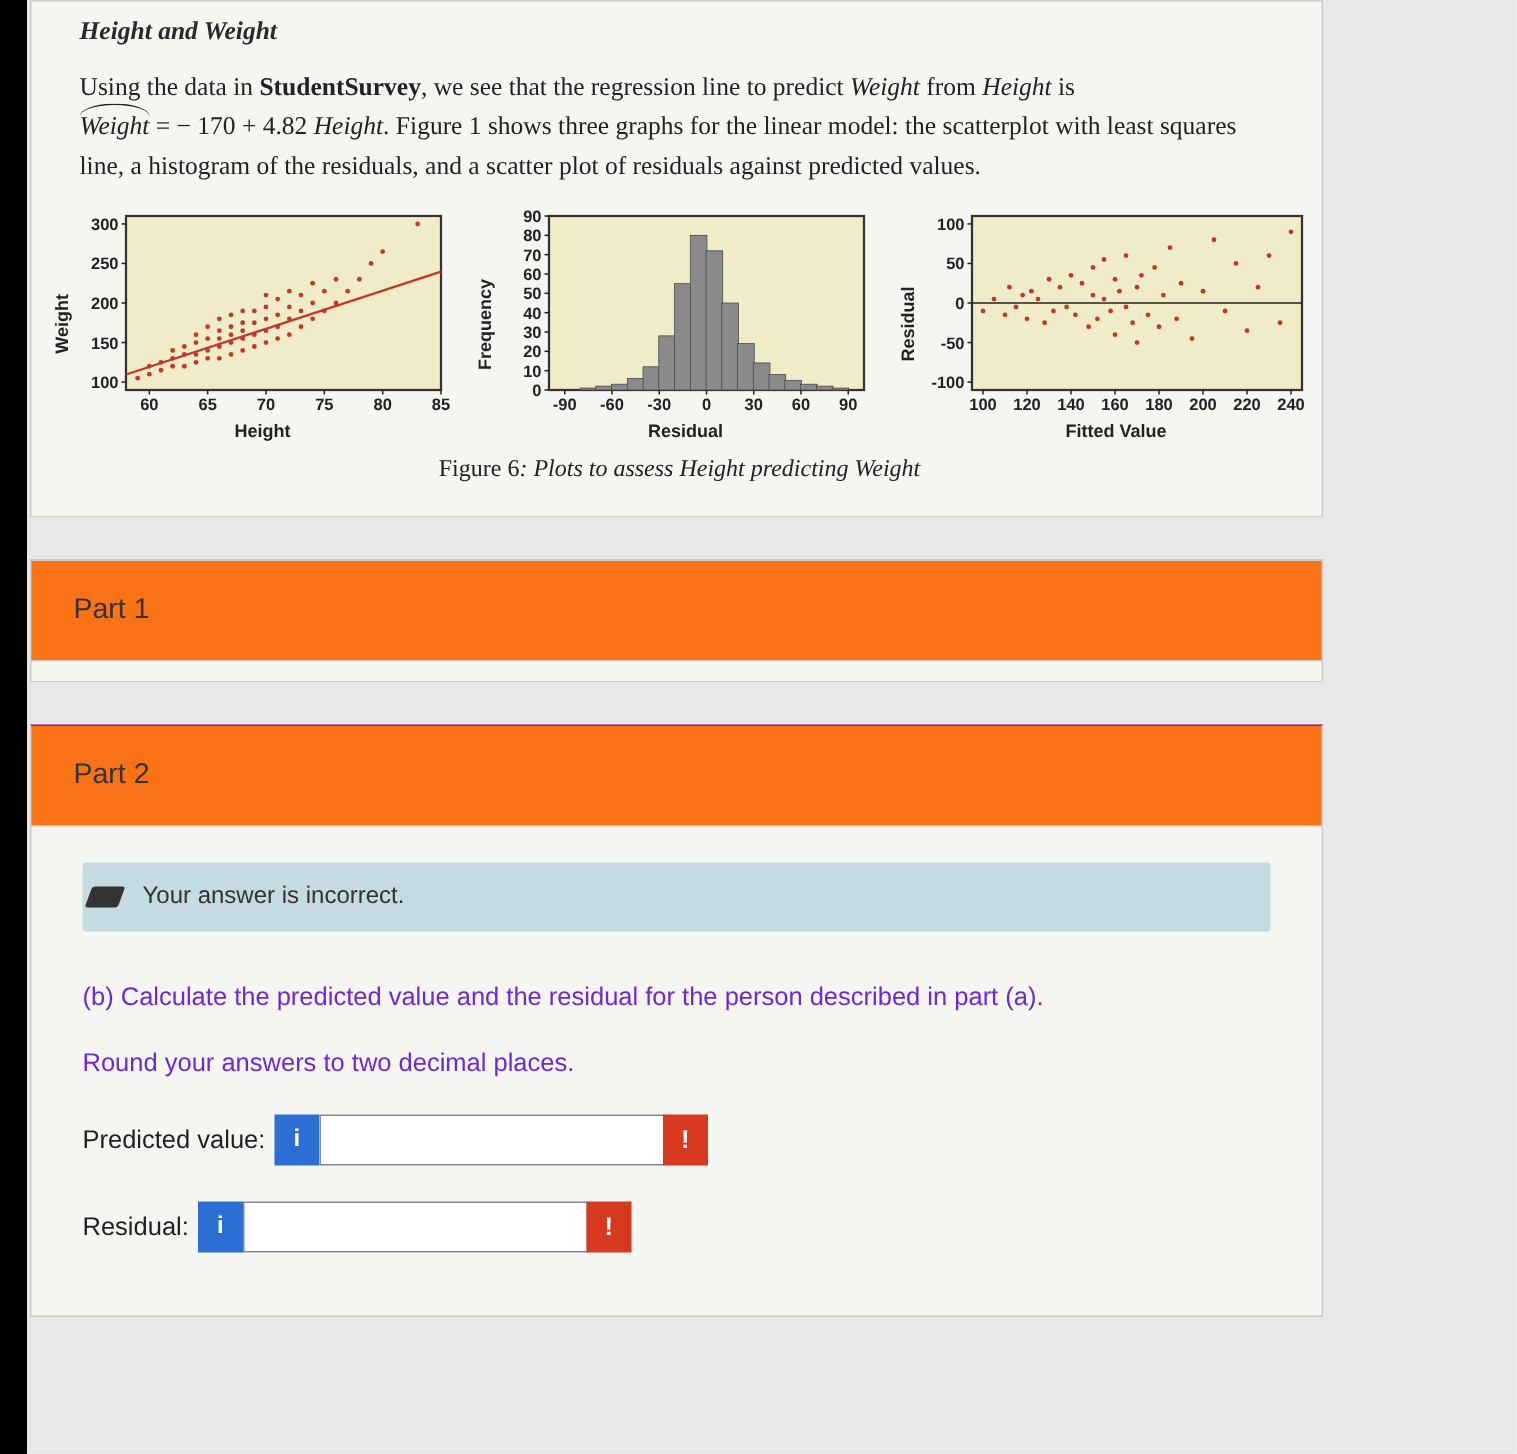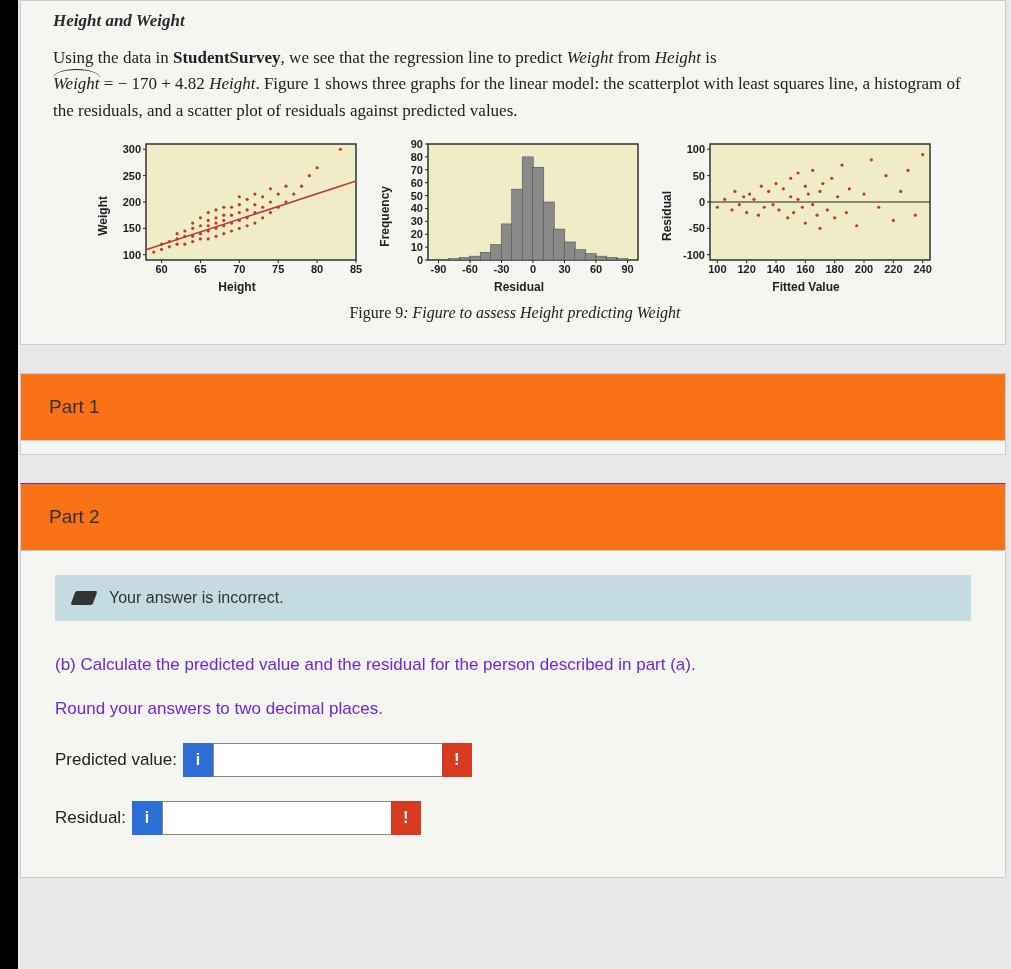--- a/index.html
+++ b/index.html
@@ -5,21 +5,21 @@
   * { box-sizing: border-box; margin: 0; padding: 0; }
   body {
     font-family: Georgia, 'Times New Roman', serif;
     background: #e8e8e8;
     color: #222;
     width: 1011px;
   }
   .page {
     background: #f8f8f6;
     margin-left: 20px;
-    width: 986px;
+    width: 862px;
   }
   .section {
     border: 1px solid #ccc;
     border-top: none;
     padding: 0;
     background: #f5f5f2;
   }
   .intro {
     padding: 10px 28px 18px 32px;
     border-top: 1px solid #ccc;
@@ -95,21 +95,21 @@
 
   .part2-body {
     border:1px solid #ccc;
     border-top:none;
     padding: 24px 34px 18px 34px;
     background: #f5f5f2;
   }
   .feedback-bar {
     background: #c4dbe2;
     border-radius: 2px;
-    padding: 14px 18px;
+    padding: 14px 4px;
     display:flex;
     align-items:center;
     gap:14px;
     margin-bottom: 34px;
   }
   .feedback-bar .eraser {
     width: 22px; height: 14px;
     background: #333;
     transform: skewX(-20deg);
     border-radius: 2px;
@@ -441,21 +441,21 @@
                 <circle cx="239.33333333333334" cy="77.18181818181819" r="1.6" fill="#c0392b"></circle>
                 <circle cx="246.66666666666666" cy="16.545454545454547" r="1.6" fill="#c0392b"></circle>
               </g>
           </svg>
           <div class="xlabel">Fitted Value</div>
         </div>
       </div>
     </div>
 
     <div class="fig-caption">
-      <span>Figure 9</span><span class="italic">: Figure to assess Height predicting Weight</span>
+      <span>Figure 6</span><span class="italic">: Plots to assess Height predicting Weight</span>
     </div>
   </div>
 
   <div class="gap2"></div>
 
   <div class="part-header" style="border-top:1px solid #ccc;">
     <span>Part 1</span>
   </div>
   <div class="section" style="height:14px;"></div>
 

